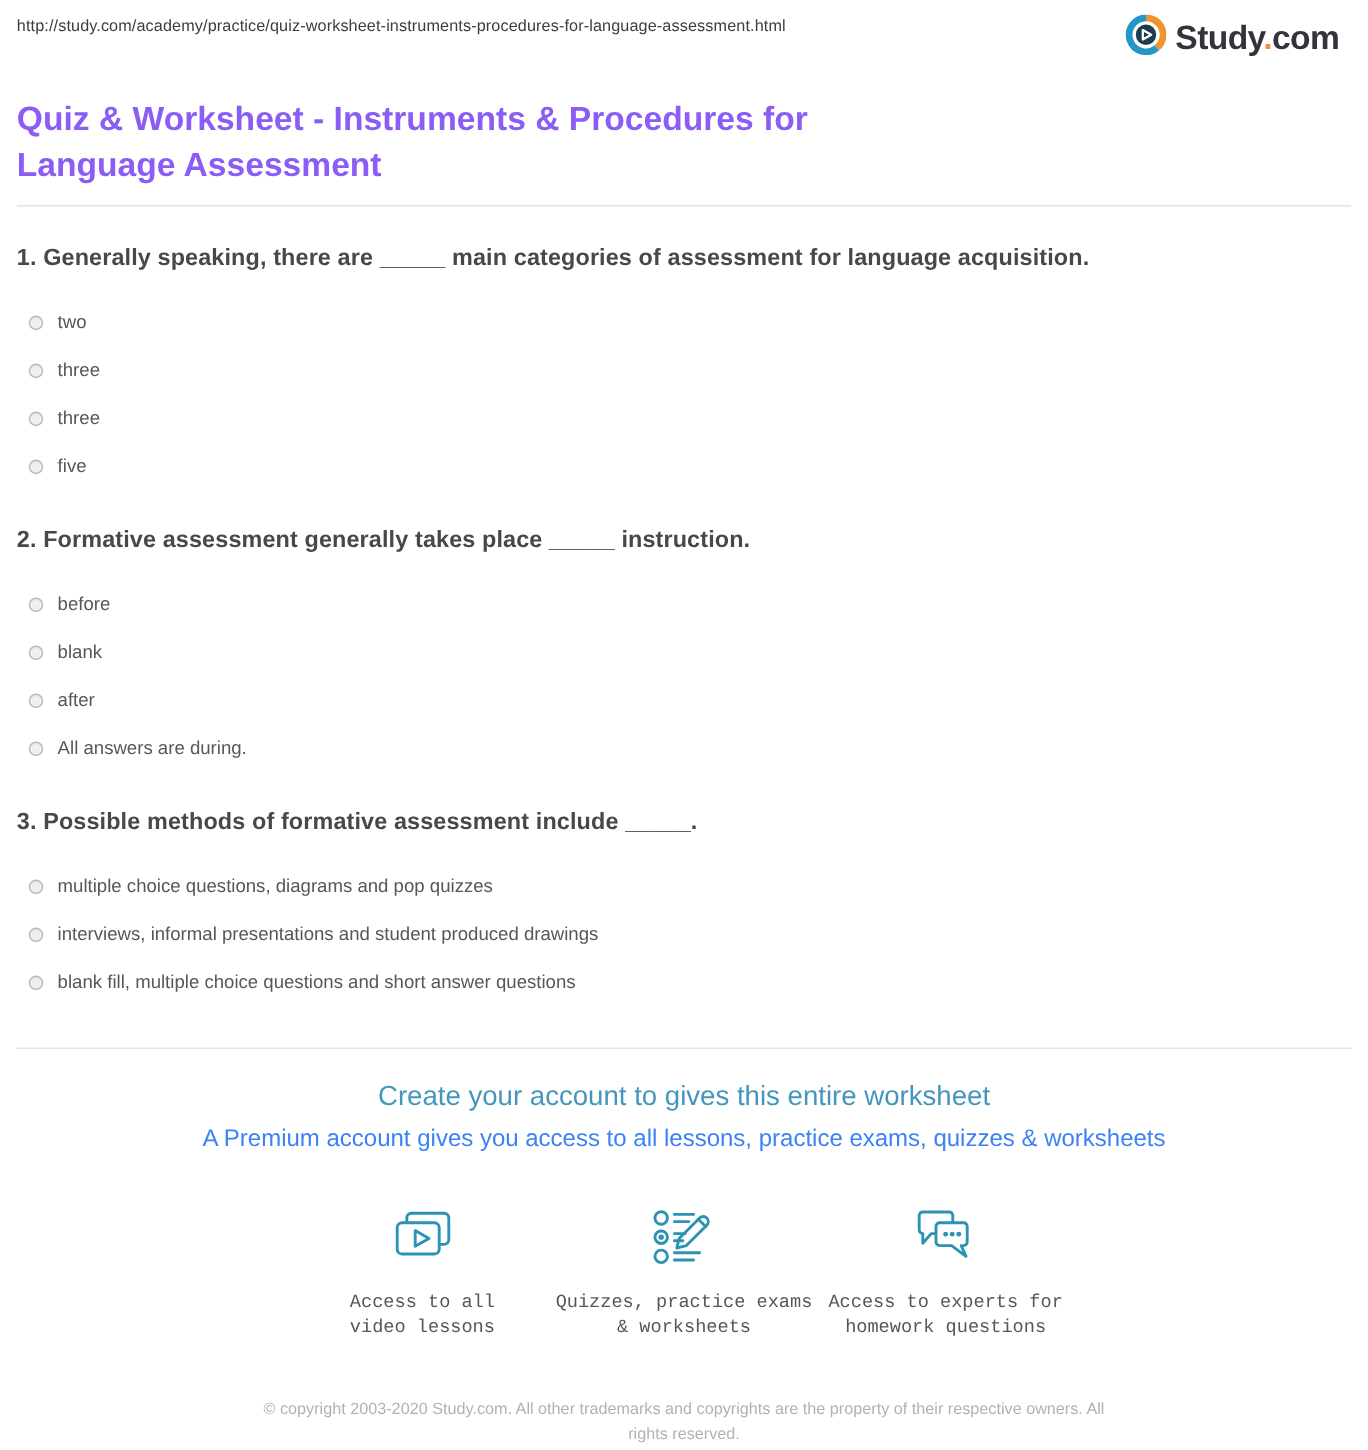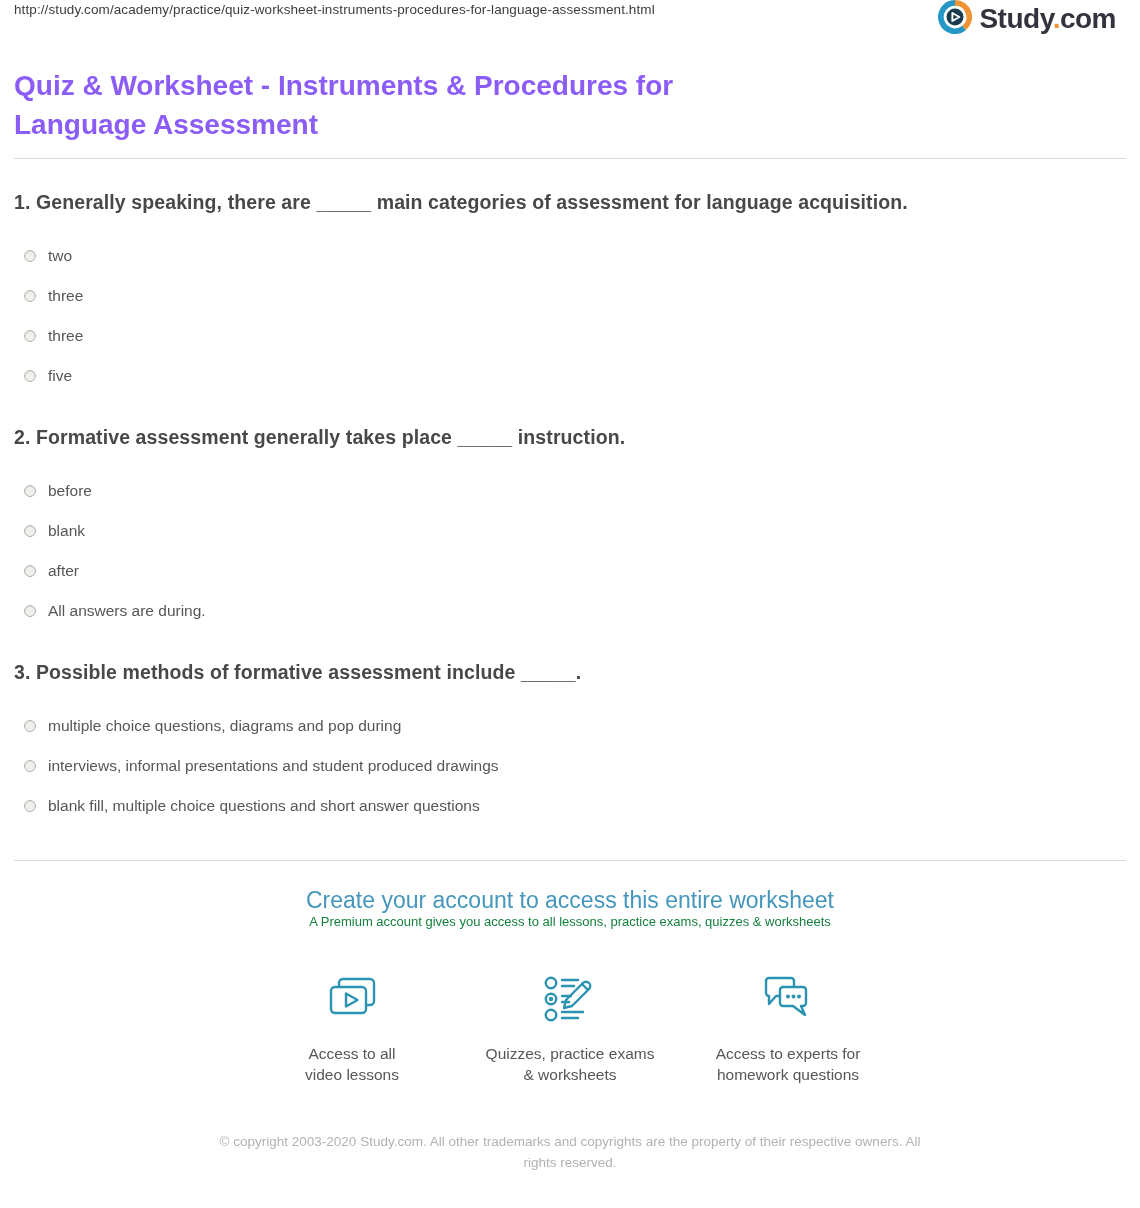--- a/index.html
+++ b/index.html
@@ -11,20 +11,21 @@
     margin: 0 auto;
     color: #484848;
   }
   .page { padding: 0 14px; }
 
   
   .header {
     display: flex;
     justify-content: space-between;
     align-items: flex-start;
+    padding-top: 12px;
   }
   .url-text {
     font-size: 13.5px;
     color: #3d3d3d;
     padding-top: 2px;
     letter-spacing: 0.1px;
   }
   .logo {
     display: flex;
     align-items: center;
@@ -92,43 +93,44 @@
   .cta { text-align: center; }
   .cta-divider { margin-top: 34px; }
   .cta-heading {
     margin-top: 26px;
     font-size: 23px;
     font-weight: 400;
     color: #4596bc;
     cursor: pointer;
   }
   .cta-subheading {
-    font-size: 13px;
-    color: #15803d;
+    margin-top: 11px;
+    font-size: 20px;
+    color: #3b82f6;
   }
   .features {
     margin-top: 40px;
     display: flex;
     justify-content: center;
   }
   .feature {
     width: 218px;
     display: flex;
     flex-direction: column;
     align-items: center;
   }
   .feature-icon { height: 62px; display: flex; align-items: center; justify-content: center; }
   .feature-icon svg { display: block; }
   .feature-label {
     margin-top: 12px;
     font-size: 15.5px;
     line-height: 21px;
     color: #575757;
   }
-  .feature-label span { display: block; }
+  .feature-label span { display: block; font-family: Liberation Mono, monospace; }
 
   
   .footer {
     margin-top: 46px;
     padding-bottom: 30px;
     text-align: center;
   }
   .footer-text {
     font-size: 13.5px;
     line-height: 21px;
@@ -199,38 +201,38 @@
       <div class="option">
         <span class="radio"></span>
         <span class="option-label">All answers are during.</span>
       </div>
     </div>
 
     <div class="question">
       <div class="question-text">3. Possible methods of formative assessment include _____.</div>
       <div class="option">
         <span class="radio"></span>
-        <span class="option-label">multiple choice questions, diagrams and pop during</span>
+        <span class="option-label">multiple choice questions, diagrams and pop quizzes</span>
       </div>
       <div class="option">
         <span class="radio"></span>
         <span class="option-label">interviews, informal presentations and student produced drawings</span>
       </div>
       <div class="option">
         <span class="radio"></span>
         <span class="option-label">blank fill, multiple choice questions and short answer questions</span>
       </div>
     </div>
 
   </div>
 
   <hr class="divider cta-divider">
 
   <div class="cta">
-    <div class="cta-heading">Create your account to access this entire worksheet</div>
+    <div class="cta-heading">Create your account to gives this entire worksheet</div>
     <div class="cta-subheading">A Premium account gives you access to all lessons, practice exams, quizzes &amp; worksheets</div>
 
     <div class="features">
 
       <div class="feature">
         <div class="feature-icon">
           <svg width="60" height="60" viewBox="0 0 60 60" fill="none" stroke="#2b92b2" stroke-width="2.4" stroke-linejoin="round" stroke-linecap="round">
             <rect x="17" y="9" width="35" height="26" rx="4"></rect>
             <rect x="9" y="17" width="35" height="26" rx="4" fill="#ffffff"></rect>
             <path d="M24 23.5 L35.5 30 L24 36.5 Z"></path>

